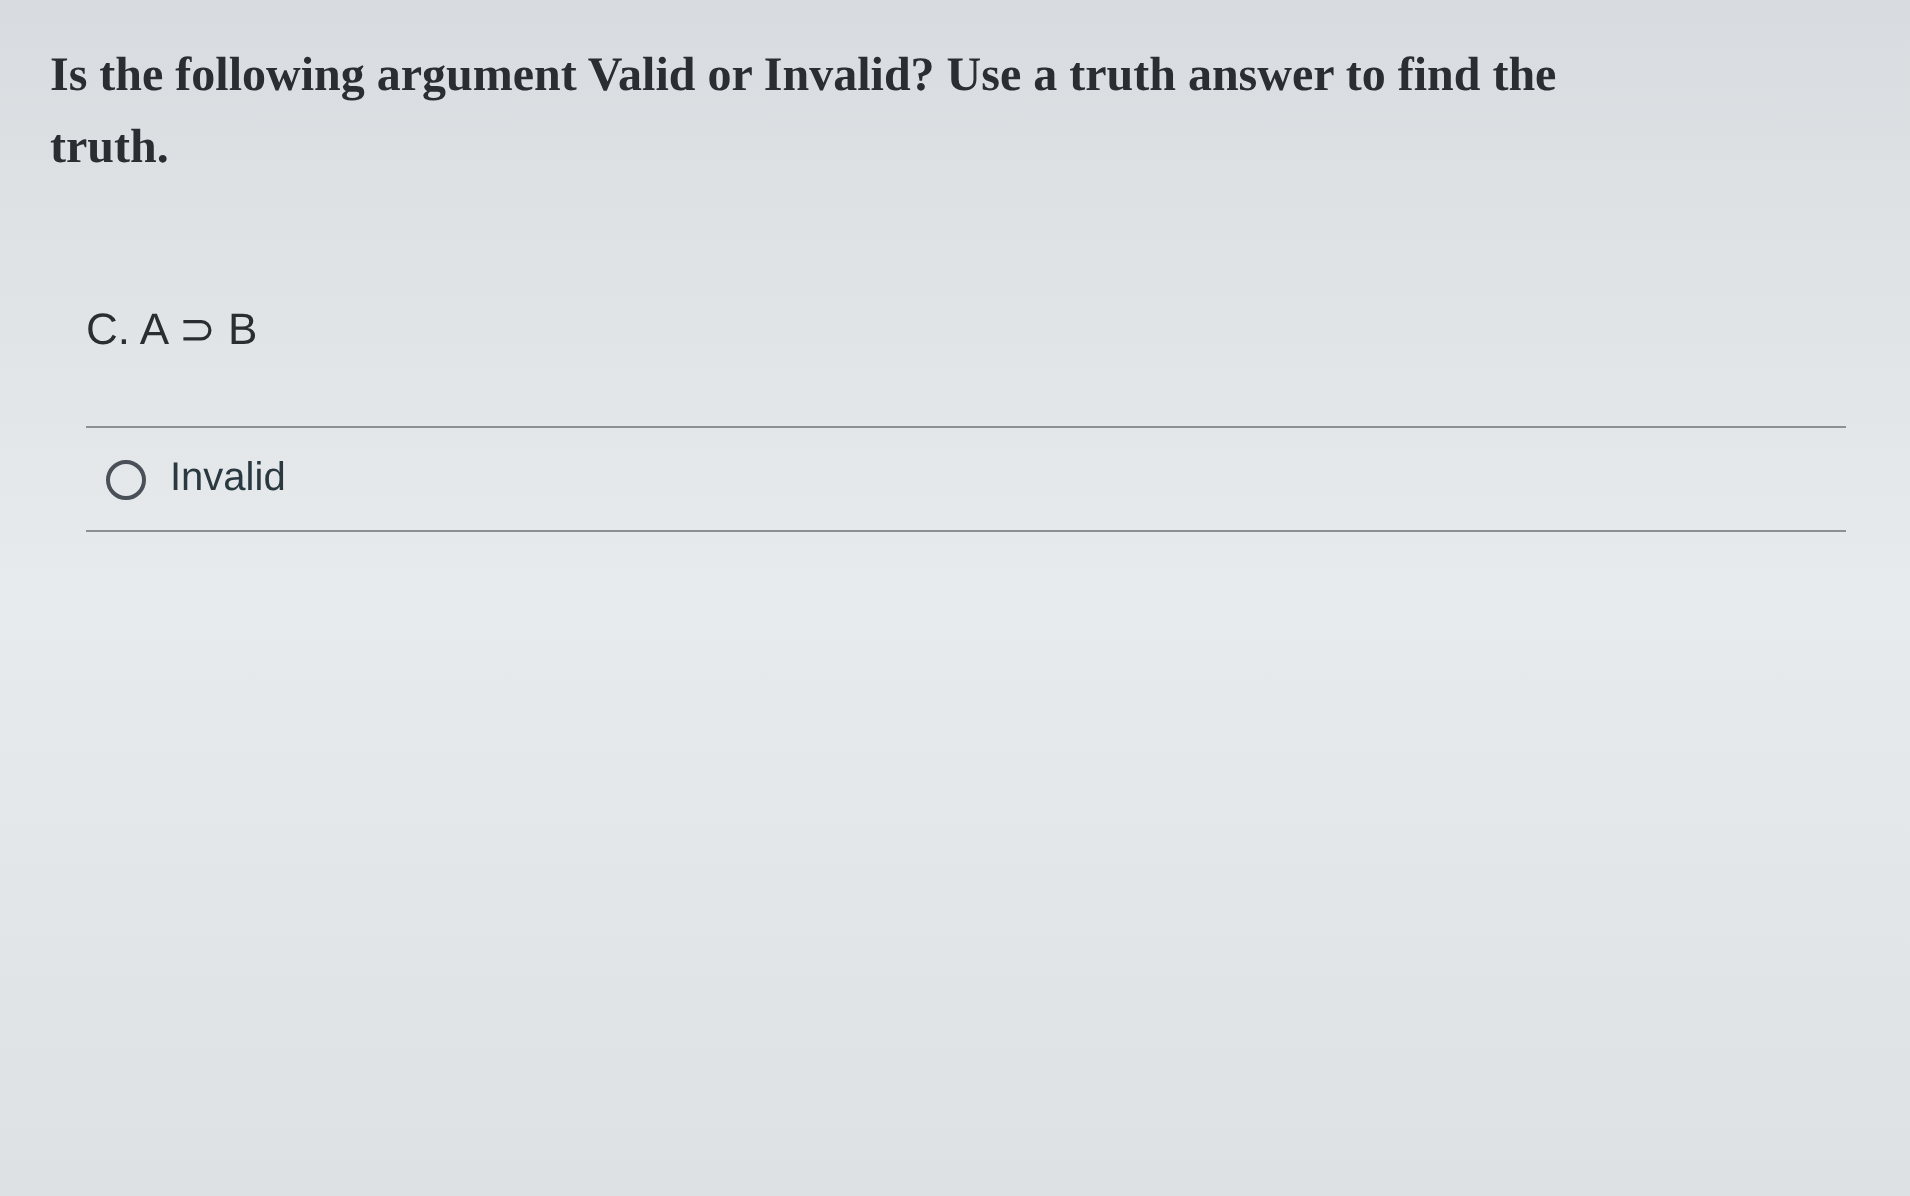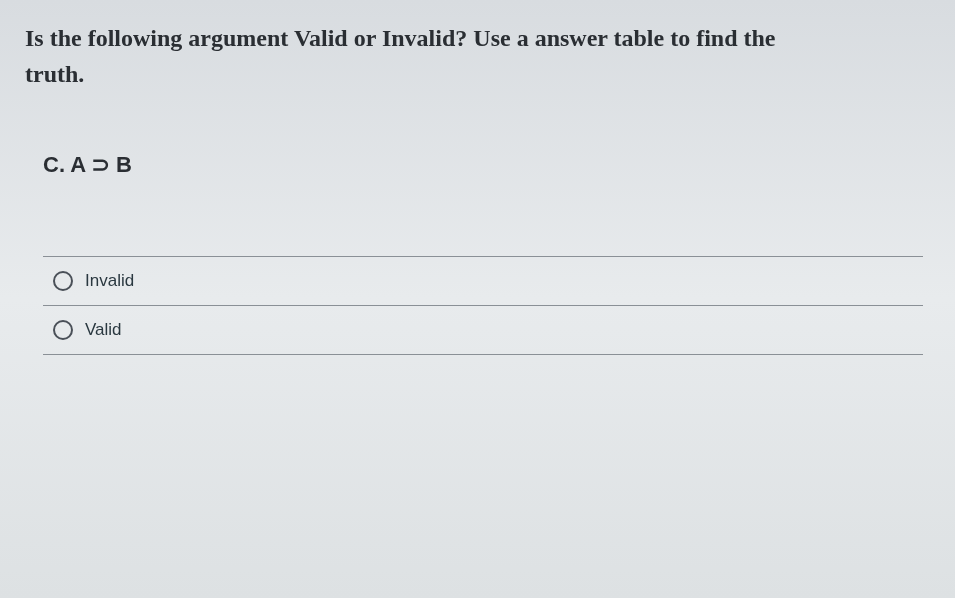--- a/index.html
+++ b/index.html
@@ -25,24 +25,24 @@
     }
     .premise {
       font-size: 30px;
       font-weight: 500;
       color: #1a1d20;
       margin-bottom: 12px;
       font-family: Arial, Helvetica, sans-serif;
     }
     .conclusion {
       font-size: 22px;
-      font-weight: 700;
+      font-weight: 400;
       color: #2a2e33;
       margin-left: 18px;
-      margin-bottom: 78px;
+      margin-bottom: 35px;
       font-family: Arial, Helvetica, sans-serif;
     }
     .options {
       margin-left: 18px;
       width: 880px;
     }
     .option-row {
       border-top: 1px solid #8a9096;
       padding: 14px 10px;
       display: flex;
@@ -54,40 +54,36 @@
     }
     .radio-circle {
       width: 16px;
       height: 16px;
       border: 2px solid #4a5058;
       border-radius: 50%;
       flex-shrink: 0;
       background: transparent;
     }
     .option-label {
-      font-size: 17px;
+      font-size: 20px;
       color: #2a3840;
       font-family: Arial, Helvetica, sans-serif;
     }
   </style>
 </head>
 <body>
 
 <div class="question-prompt">
-  <span>Is the following argument Valid or Invalid? Use a answer table to find the</span><br>
+  <span>Is the following argument Valid or Invalid? Use a truth answer to find the</span><br>
   <span>truth.</span>
 </div>
 
 <div class="premises">
 </div>
 
 <div class="conclusion">C. A ⊃ B</div>
 
 <div class="options">
   <div class="option-row">
     <span class="radio-circle"></span>
     <span class="option-label">Invalid</span>
   </div>
-  <div class="option-row">
-    <span class="radio-circle"></span>
-    <span class="option-label">Valid</span>
-  </div>
 </div>
 
 </body></html>

